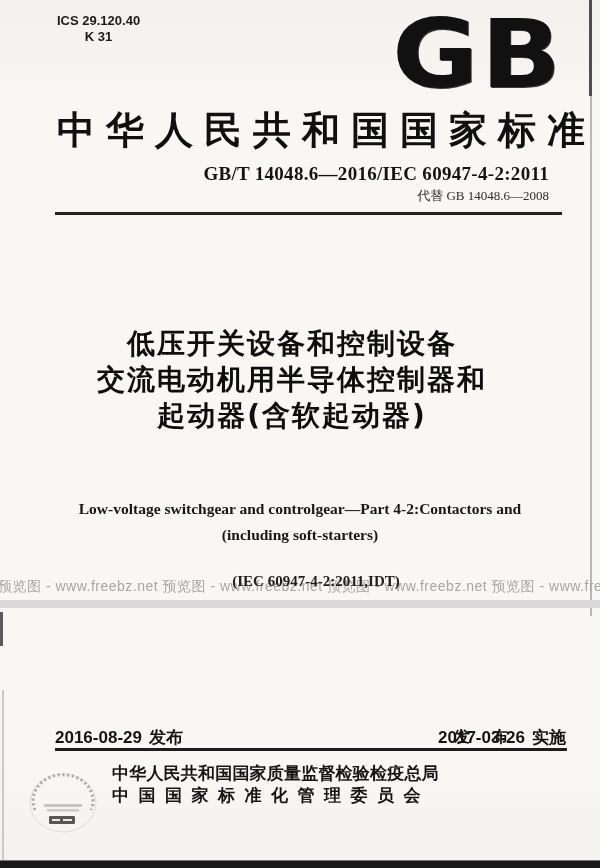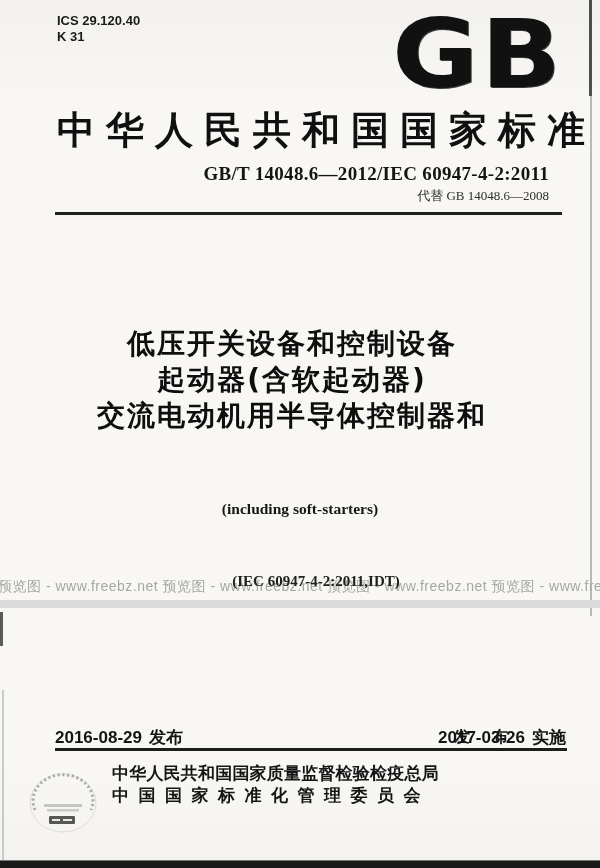--- a/index.html
+++ b/index.html
@@ -3,21 +3,21 @@
 <meta charset="utf-8">
 <style>
   html,body{margin:0;padding:0;background:#e8e7e3;}
   .page{
     position:relative;width:600px;height:868px;margin:0 auto;overflow:hidden;
     background:linear-gradient(180deg,#f2f1ed 0%,#f8f7f4 12%,#f8f7f4 88%,#f3f2ee 100%);
     color:#141414;font-family:"Liberation Sans",sans-serif;
   }
   .abs{position:absolute;}
   
-  .ics-block{left:57px;top:13px;font-size:13px;font-weight:bold;line-height:16px;color:#1b1b1b;}
+  .ics-block{left:57px;top:13px;font-size:13px;font-weight:bold;line-height:16px;color:#1b1b1b;text-align:center;}
   .gb-logo{
     left:392px;top:16px;width:170px;height:78px;
     font-family:"DejaVu Sans",sans-serif;font-weight:900;font-size:94px;line-height:78px;
     letter-spacing:2px;color:#111;transform:scaleX(1.12);transform-origin:left center;
     text-shadow:1px 1px 0 #3a3a3a;
   }
   .country-title{
     left:57px;top:105px;font-family:"Liberation Serif",serif;font-weight:bold;
     font-size:38px;letter-spacing:11px;white-space:nowrap;color:#101010;
   }
@@ -83,32 +83,33 @@
 
   <div class="abs ics-block">
     <div>ICS 29.120.40</div>
     <div>K 31</div>
   </div>
 
   <div class="abs gb-logo">GB</div>
 
   <div class="abs country-title">中华人民共和国国家标准</div>
 
-  <div class="abs std-number">GB/T 14048.6—2012/IEC 60947-4-2:2011</div>
+  <div class="abs std-number">GB/T 14048.6—2016/IEC 60947-4-2:2011</div>
   <div class="abs supersedes">代替 GB 14048.6—2008</div>
 
   <div class="abs rule-top"></div>
 
   <div class="abs cn-title">
     <div>低压开关设备和控制设备</div>
+    <div>交流电动机用半导体控制器和</div>
     <div>起动器(含软起动器)</div>
-    <div>交流电动机用半导体控制器和</div>
   </div>
 
   <div class="abs en-title">
+    <div>Low-voltage switchgear and controlgear—Part 4-2:Contactors and</div>
     <div>(including soft-starters)</div>
   </div>
 
   <div class="abs iec-ref">(IEC 60947-4-2:2011,IDT)</div>
   <div class="abs wm-band">预览图 - www.freebz.net   预览图 - www.freebz.net   预览图 - www.freebz.net   预览图 - www.freebz.net   预览图 - www.freebz.net</div>
   <div class="abs wm-strip"></div>
 
   <div class="abs date-left">
     <span>2016-08-29</span><span class="date-label">发布</span>
   </div>

